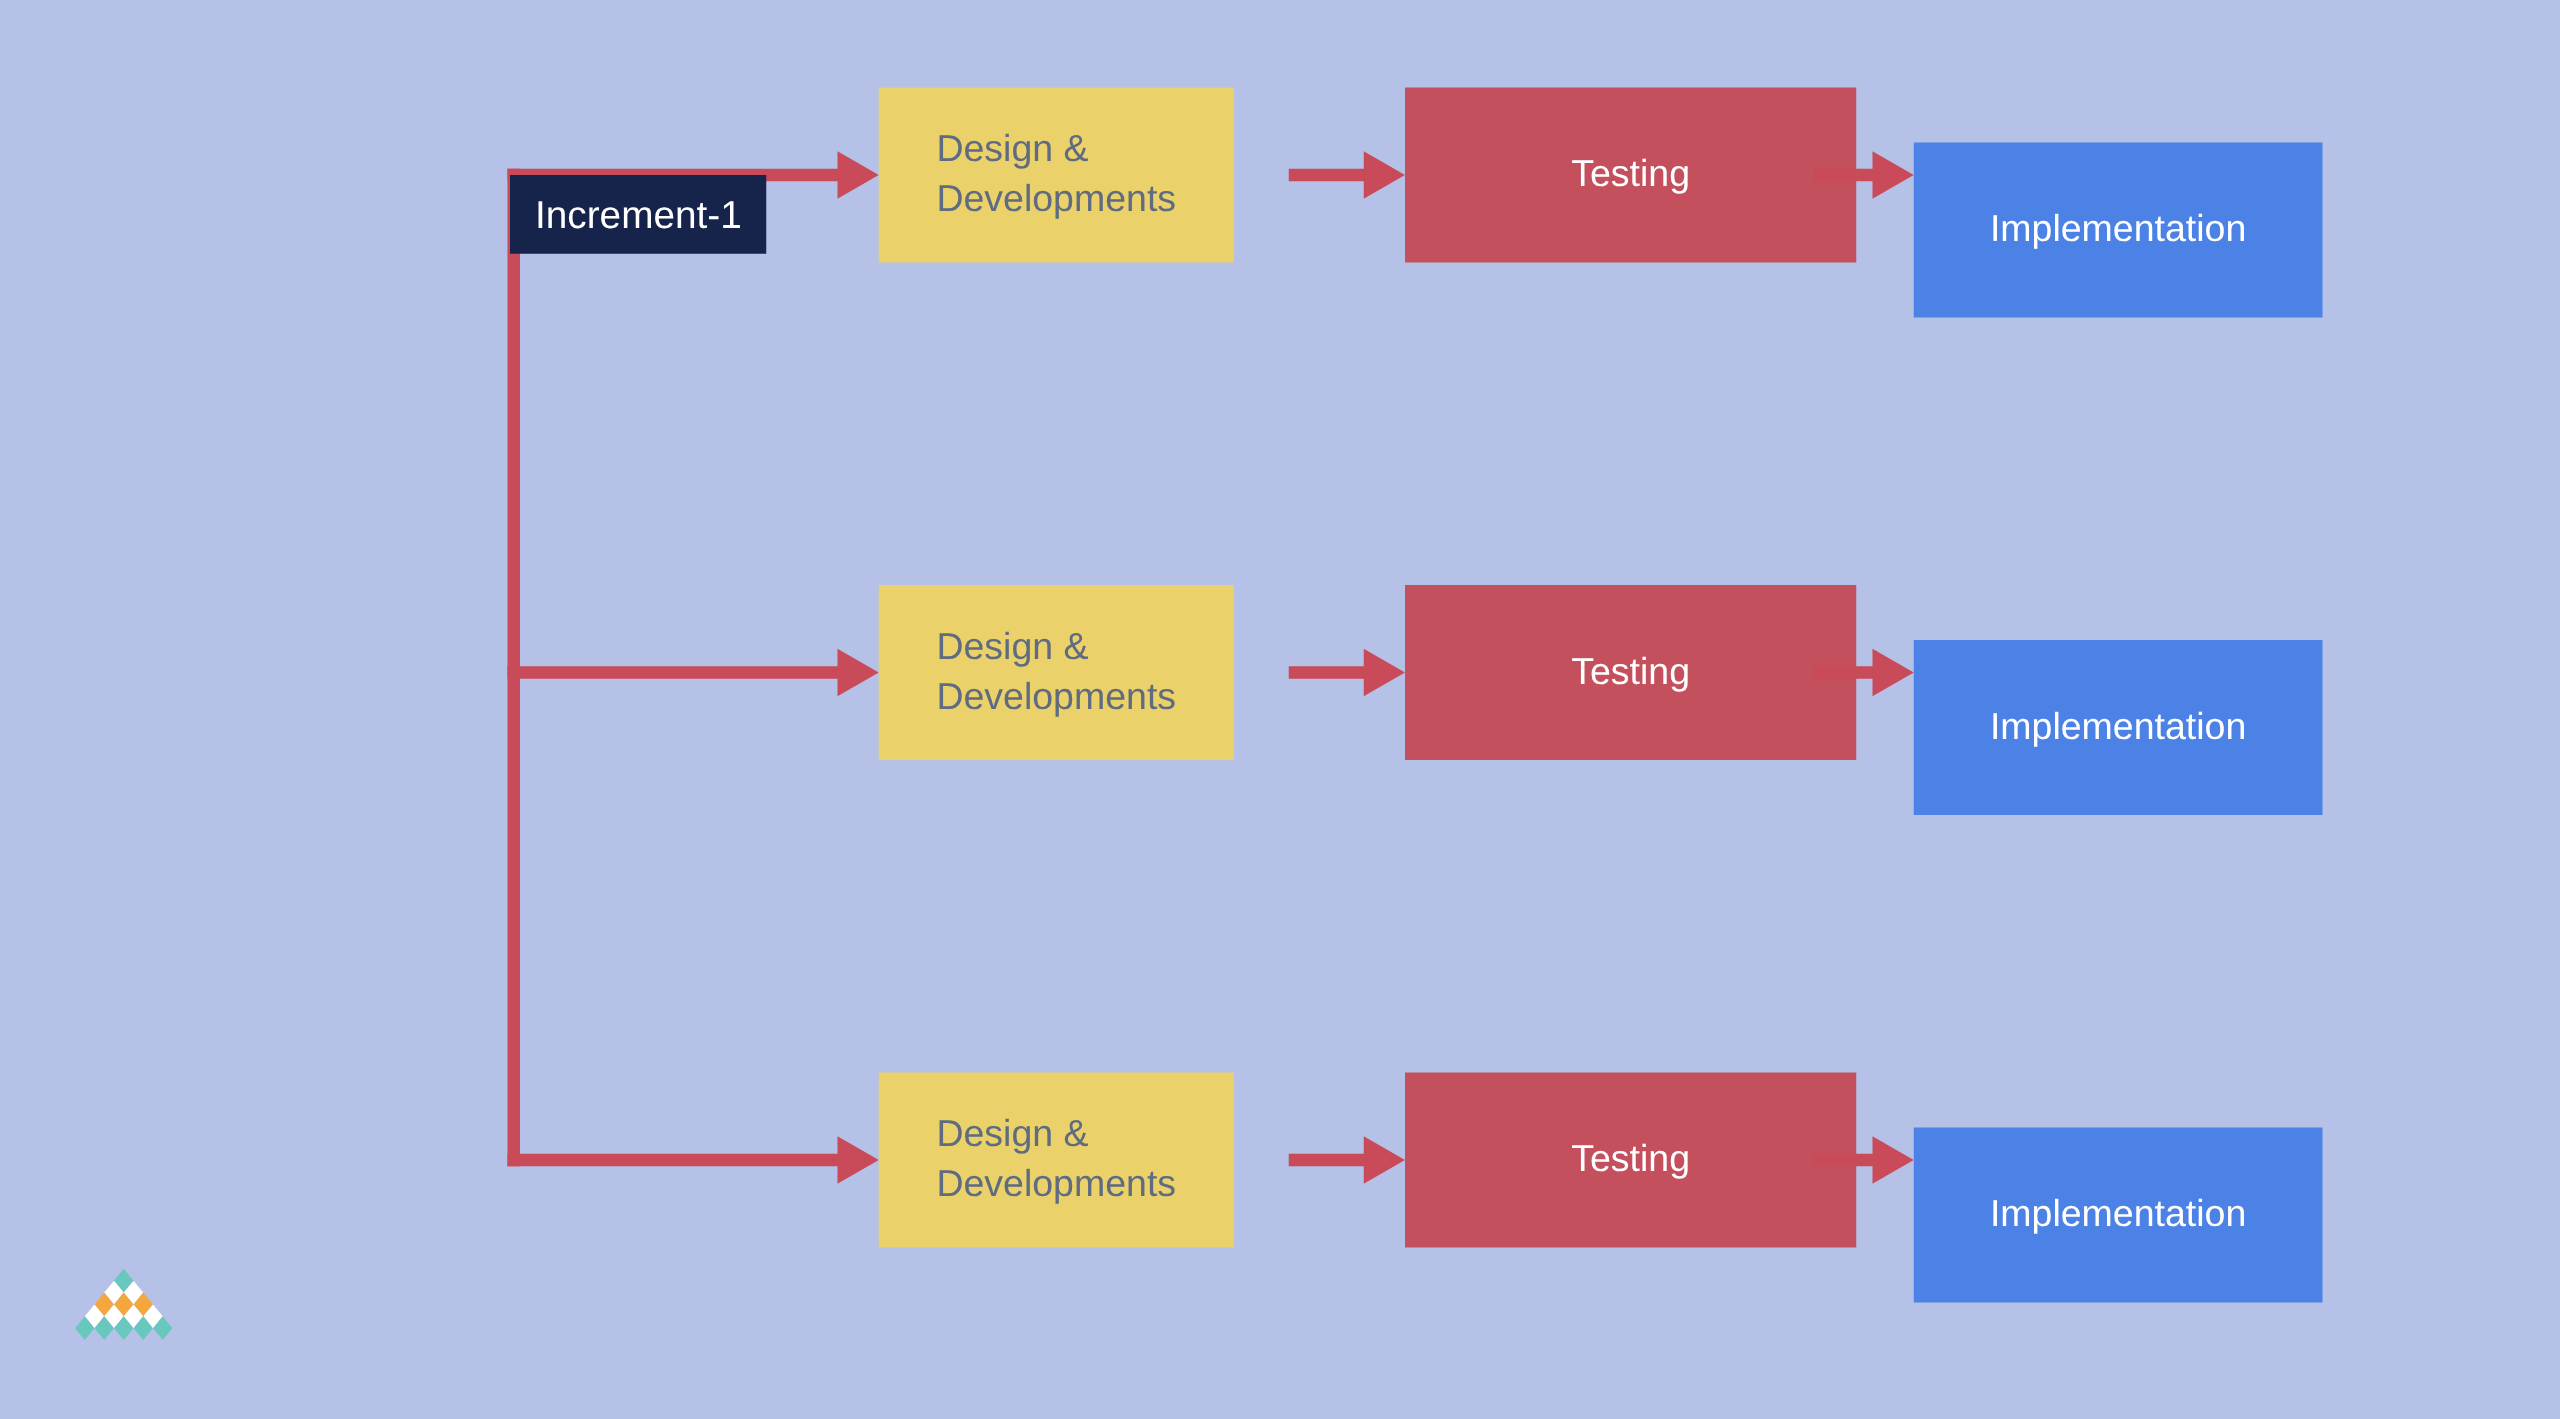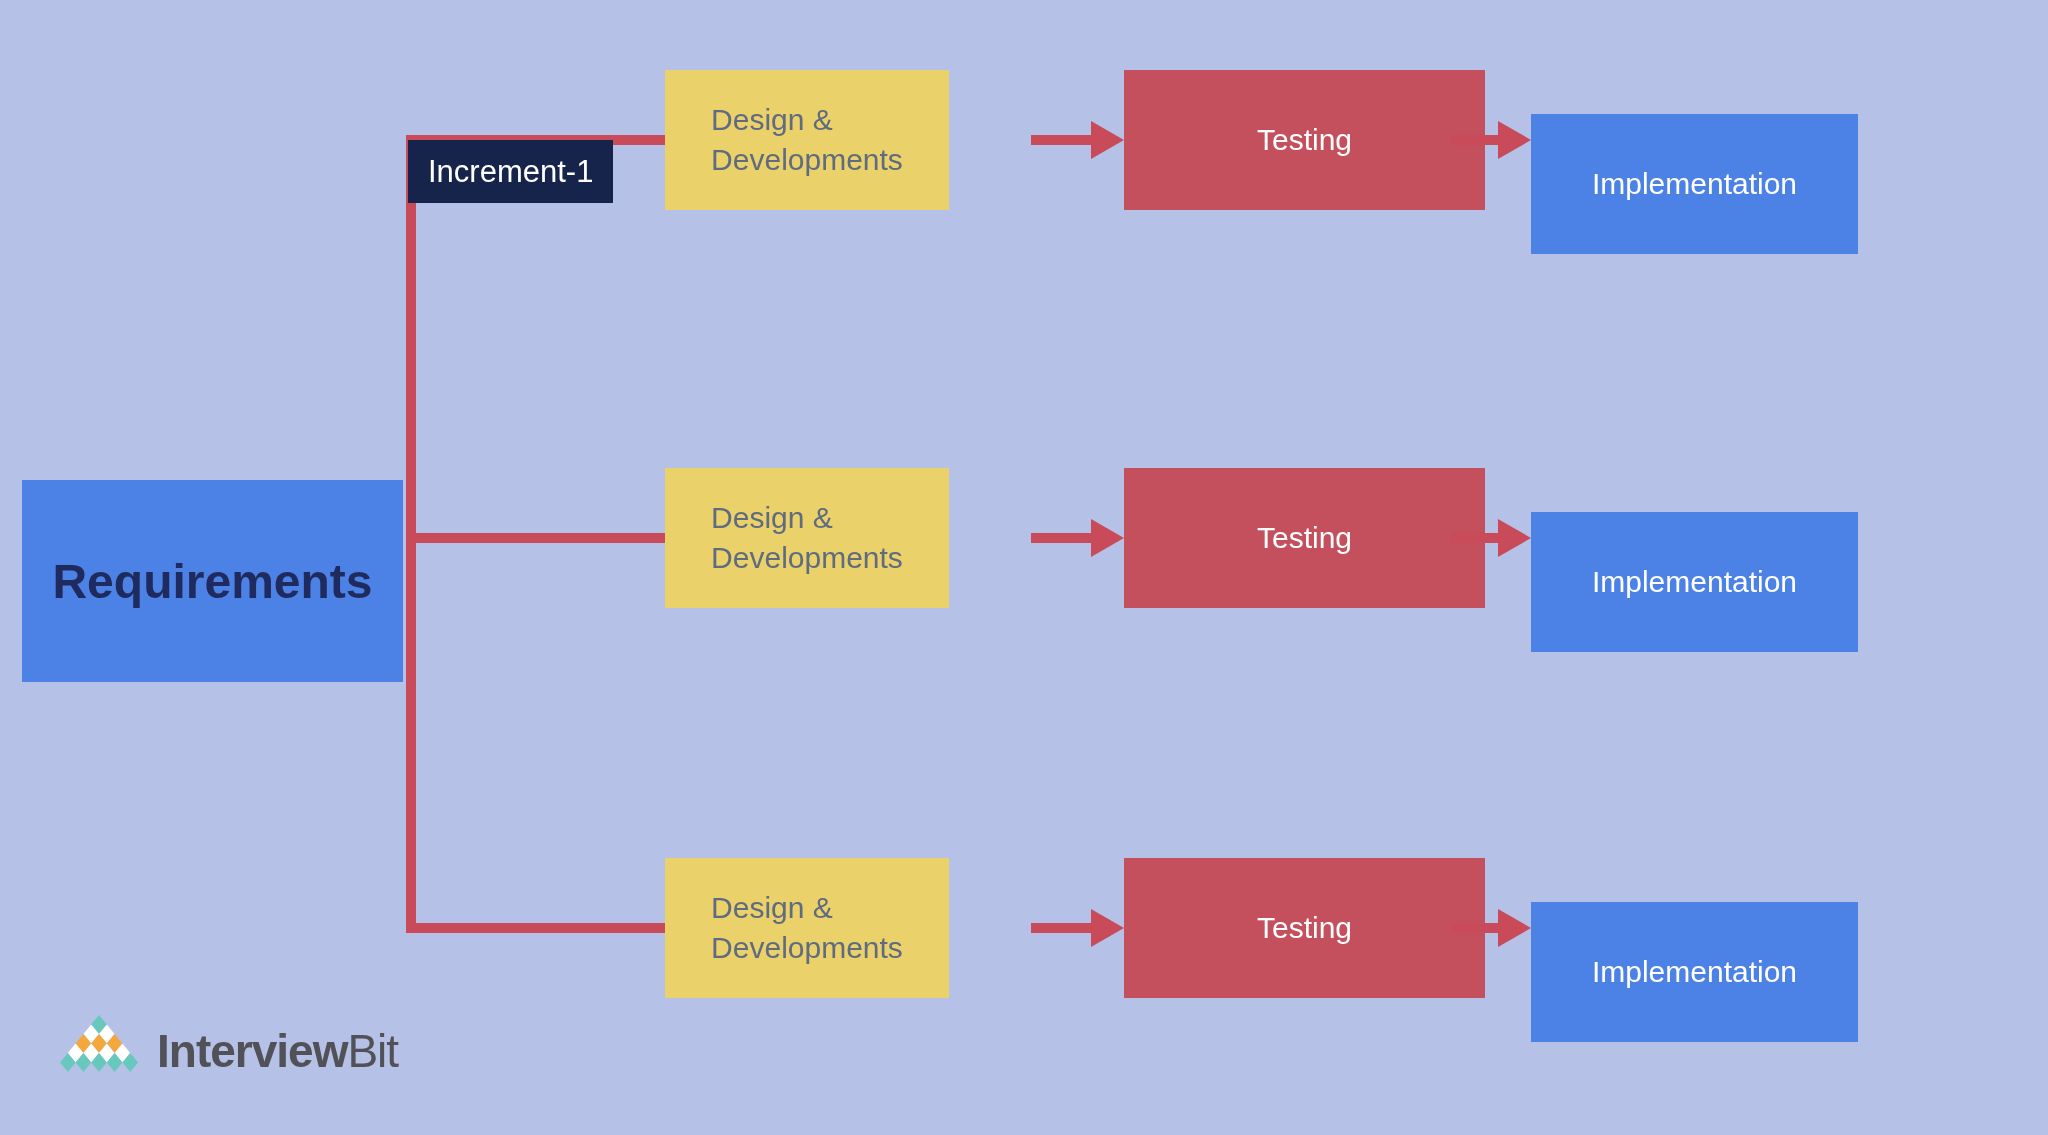--- a/index.html
+++ b/index.html
@@ -60,21 +60,21 @@
   .stage {
     position: absolute;
     top: 0;
     height: 140px;
     display: flex;
     align-items: center;
     justify-content: center;
     font-size: 30px;
   }
   .stage.design {
-    left: 665px;
+    left: 703px;
     width: 284px;
     background: var(--yellow, #EBD16A);
     color: var(--design_text, #5E6B80);
   }
   .stage.testing {
     left: 1124px;
     width: 361px;
     background: var(--red, #C4505E);
     color: var(--white_text, #FFFFFF);
   }
@@ -160,23 +160,20 @@
     color: var(--logo_text, #515157);
   }
   .logo-text .brand-bold { font-weight: 700; }
   .logo-text .brand-light { font-weight: 400; }
 </style>
 </head>
 <body>
 
 <div class="canvas">
 
-  <div class="requirements">
-    <span>Requirements</span>
-  </div>
 
   <div class="vline"></div>
 
   <div class="flow-row row1">
     <div class="shaft a1"></div>
     <div class="ahead a1"></div>
     <div class="inc-label">
       <span>Increment-1</span>
     </div>
     <div class="stage design">
@@ -250,18 +247,15 @@
         <div class="diamond" style="left: 7.8px; top: 28.5px; background: rgb(255, 255, 255);"></div>
         <div class="diamond" style="left: 23.4px; top: 28.5px; background: rgb(255, 255, 255);"></div>
         <div class="diamond" style="left: 39px; top: 28.5px; background: rgb(255, 255, 255);"></div>
         <div class="diamond" style="left: 54.6px; top: 28.5px; background: rgb(255, 255, 255);"></div>
         <div class="diamond" style="left: 0px; top: 38px; background: rgb(104, 200, 190);"></div>
         <div class="diamond" style="left: 15.6px; top: 38px; background: rgb(104, 200, 190);"></div>
         <div class="diamond" style="left: 31.2px; top: 38px; background: rgb(104, 200, 190);"></div>
         <div class="diamond" style="left: 46.8px; top: 38px; background: rgb(104, 200, 190);"></div>
         <div class="diamond" style="left: 62.4px; top: 38px; background: rgb(104, 200, 190);"></div>
       </div>
-    <div class="logo-text">
-      <span class="brand-bold">Interview</span><span class="brand-light">Bit</span>
-    </div>
   </div>
 
 </div>
 
 </body></html>

